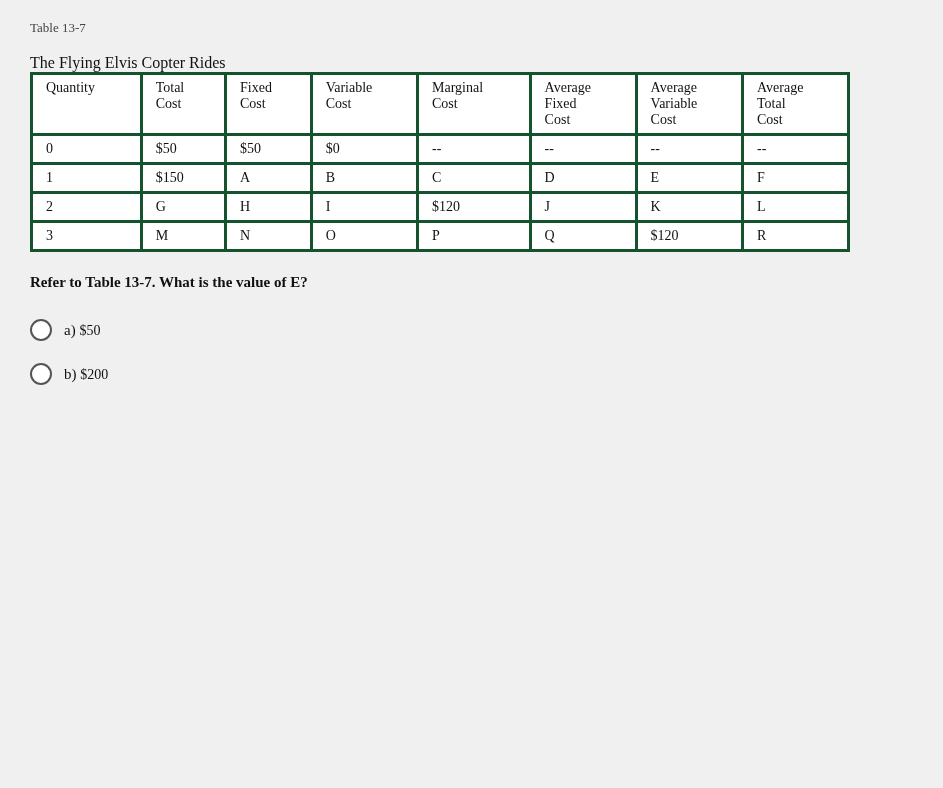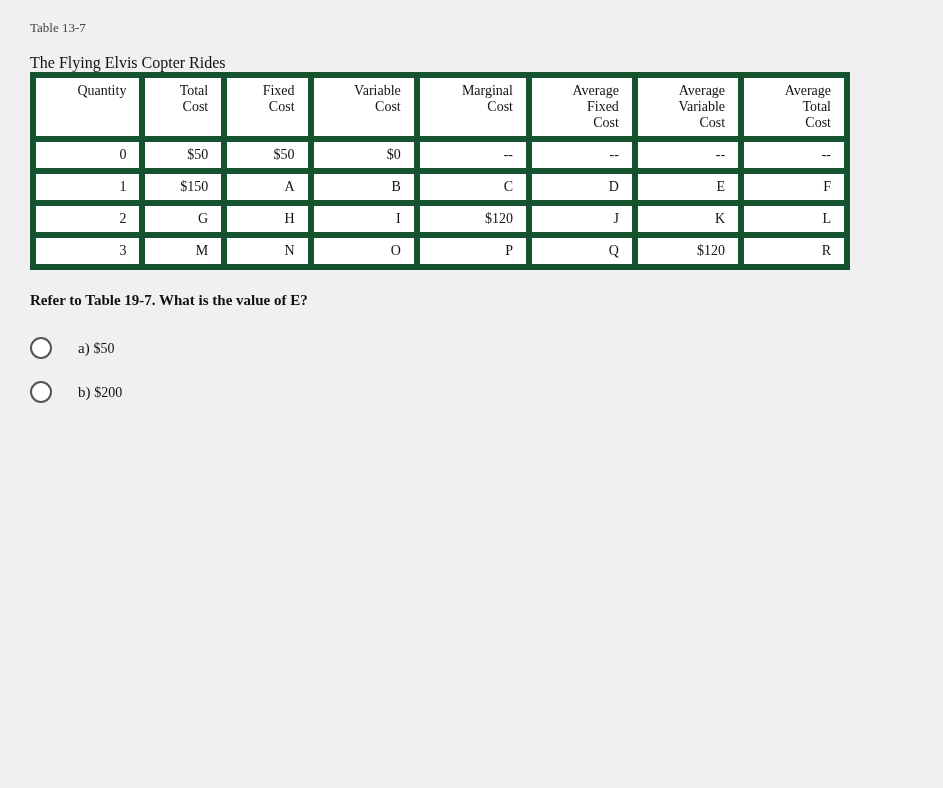--- a/index.html
+++ b/index.html
@@ -20,23 +20,23 @@
       font-weight: normal;
     }
     table {
       border-collapse: collapse;
       width: 100%;
       max-width: 820px;
       margin-bottom: 22px;
       background: #fff;
     }
     th, td {
-      border: 6px solid #14532d;
+      border: 3px solid #14532d;
       padding: 5px 13px;
-      text-align: right;
+      text-align: left;
       vertical-align: top;
       font-size: 14px;
       min-width: 60px;
     }
     th {
       font-weight: normal;
     }
     .question-text {
       font-weight: bold;
       font-size: 15px;
@@ -44,21 +44,21 @@
     }
     .options-list {
       list-style: none;
       display: flex;
       flex-direction: column;
       gap: 22px;
     }
     .option-item {
       display: flex;
       align-items: center;
-      gap: 26px;
+      gap: 12px;
       font-size: 15px;
     }
     .radio-circle {
       width: 22px;
       height: 22px;
       border-radius: 50%;
       border: 2px solid #555;
       display: inline-block;
       flex-shrink: 0;
       background: #fff;
@@ -130,21 +130,21 @@
         <td>N</td>
         <td>O</td>
         <td>P</td>
         <td>Q</td>
         <td>$120</td>
         <td>R</td>
       </tr>
     </tbody>
 </table>
 
-<div class="question-text">Refer to Table 19-7. What is the value of E?</div>
+<div class="question-text">Refer to Table 13-7. What is the value of E?</div>
 
 <ul class="options-list" id="options-list">
 <li class="option-item">
       <span class="radio-circle"></span>
       <span class="option-label"><span class="option-letter">a) </span><span class="option-value">$50</span></span>
     </li>
     <li class="option-item">
       <span class="radio-circle"></span>
       <span class="option-label"><span class="option-letter">b) </span><span class="option-value">$200</span></span>
     </li>

